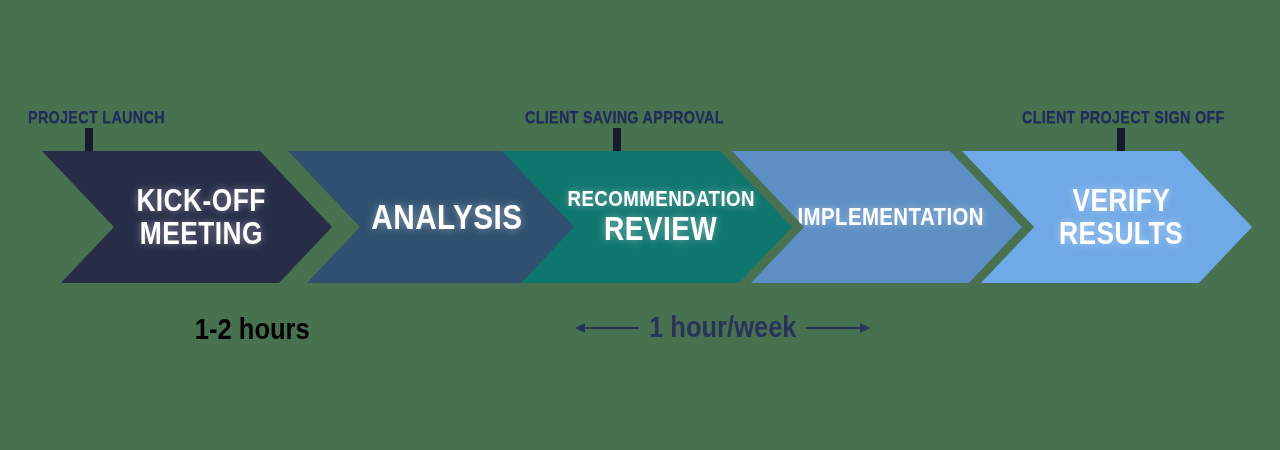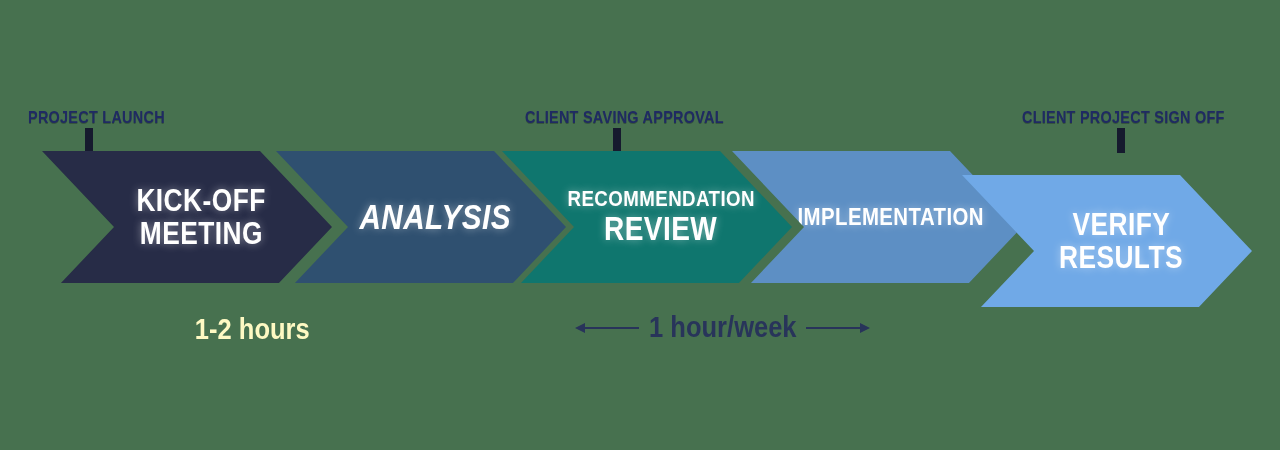--- a/index.html
+++ b/index.html
@@ -23,24 +23,24 @@
   .tick.t2 { left:613px; }
   .tick.t3 { left:1117px; }
   
   .chevron {
     position:absolute; top:151px; width:290px; height:132px;
     clip-path:polygon(0px 0px, 218px 0px, 290px 76px, 218px 152px, 0px 152px, 72px 76px);
     display:flex; flex-direction:column; justify-content:center; align-items:center;
     padding-left:28px; box-sizing:border-box;
   }
   .chevron.c1 { left:42px; }
-  .chevron.c2 { left:276px;font-style:italic; }
+  .chevron.c2 { left:288px; }
   .chevron.c3 { left:502px; }
   .chevron.c4 { left:732px; }
-  .chevron.c5 { left:962px;margin-top:24px; }
+  .chevron.c5 { left:962px; }
   .stage-line {
     color:#fff; font-weight:bold; white-space:nowrap; line-height:1.08;
     letter-spacing:.5px; transform:scaleX(.85); transform-origin:center;
     text-shadow:0 0 9px rgba(255,255,255,.45);
   }
   .fs31 { font-size:31px; }
   .fs35 { font-size:35px; }
   .fs22 { font-size:22px; }
   .fs33 { font-size:33px; }
   .fs24 { font-size:24px; }
@@ -99,21 +99,21 @@
   <div class="chevron c4" style="background-color: rgb(93, 143, 196);">
     <span class="stage-line fs24">IMPLEMENTATION</span>
 
   </div>
 
   <div class="chevron c5" style="background-color: rgb(112, 169, 231);">
     <span class="stage-line fs31">VERIFY</span>
     <span class="stage-line fs31">RESULTS</span>
   </div>
 
-  <div class="duration-1" style="color: #fef9c3;">
+  <div class="duration-1" style="color: #000000;">
     <span class="duration-text" style="display:inline-block">1-2 hours</span>
   </div>
 
   <div class="duration-2" style="color: rgb(40, 52, 90);">
     <span class="arrow arrow-left"></span>
     <span class="duration-text">1 hour/week</span>
     <span class="arrow arrow-right"></span>
   </div>
 
 </div>

